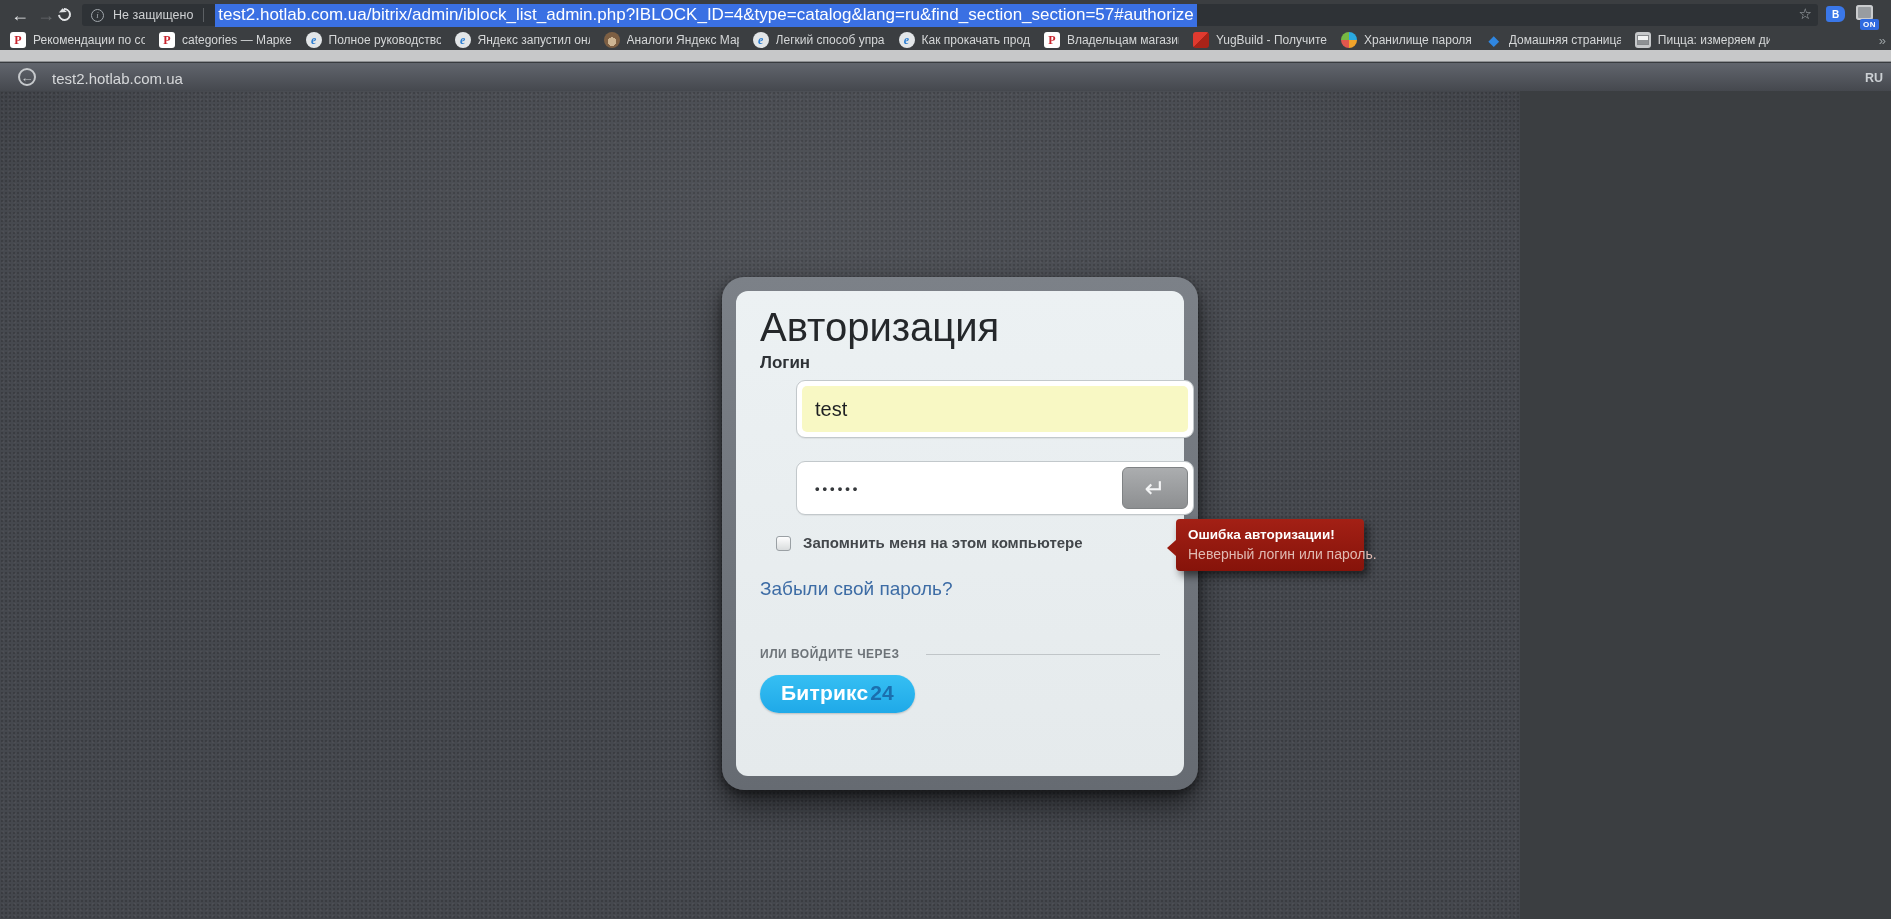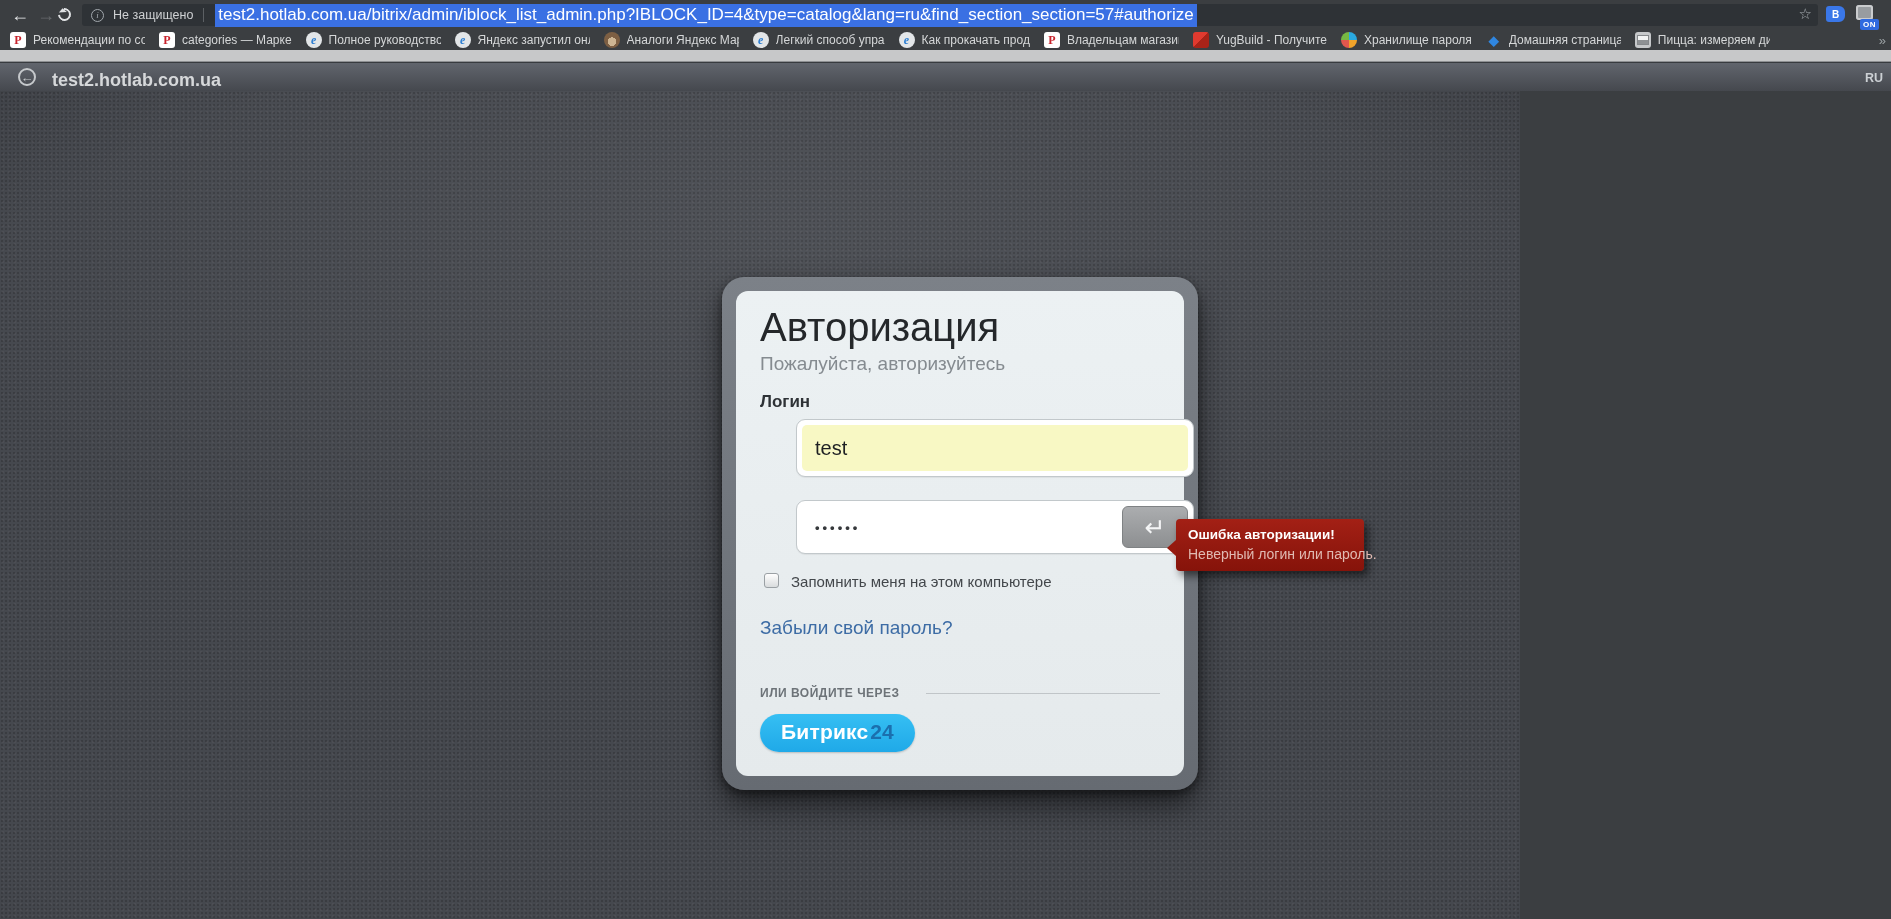--- a/index.html
+++ b/index.html
@@ -54,21 +54,21 @@
                        background:linear-gradient(to bottom,#f2f3f3 0 45%,#8e9194 45% 100%); }
   .bm-label { font-size:12px; color:#d5d7d8; white-space:nowrap; max-width:112px; overflow:hidden; }
   .bm-chevron { position:absolute; right:5px; top:0; height:20px; display:flex; align-items:center; color:#9aa0a3; font-size:13px; cursor:pointer; }
 
   
   .strip { position:absolute; left:0; top:50px; width:1891px; height:12px; background:#c7c8c9; border-bottom:1px solid #8e9093; }
   .site-header { position:absolute; left:0; top:62px; width:1891px; height:29px;
                  background:linear-gradient(#61656d,#45484e); border-top:1px solid #383b3f; }
   .back-circle { position:absolute; left:18px; top:5px; width:18px; height:18px; border:2px solid #c6c9cc; border-radius:50%;
                  color:#c6c9cc; font-size:13px; display:flex; align-items:center; justify-content:center; cursor:pointer; }
-  .hdr-domain { position:absolute; left:52px; top:7px; font-size:18px; font-weight:bold; color:#d6d8da; }
+  .hdr-domain { position:absolute; left:52px; top:7px; font-size:15px; font-weight:normal; color:#d6d8da; }
   .hdr-lang { position:absolute; right:8px; top:8px; font-size:12.5px; font-weight:bold; color:#ccd0d4; cursor:pointer; }
 
   
   .page-body { position:absolute; left:0; top:91px; width:1520px; height:828px; background-color:#45484e;
     background-image:
       radial-gradient(ellipse 1400px 600px at 52% 16%, rgba(255,255,255,0.06), rgba(255,255,255,0) 65%),
       radial-gradient(ellipse 1700px 950px at 50% 55%, rgba(0,0,0,0) 55%, rgba(0,0,0,0.32) 100%),
       radial-gradient(rgba(0,0,0,0.16) 1px, rgba(0,0,0,0) 1.4px),
       radial-gradient(rgba(255,255,255,0.035) 1px, rgba(255,255,255,0) 1.4px);
     background-size:auto,auto,4px 4px,6px 6px; }
@@ -87,21 +87,21 @@
   .login-shell { height:58px; margin-bottom:23px; }
   .pass-shell { height:54px; margin-bottom:19px; }
   .login-input { width:100%; height:100%; border:0; outline:0; border-radius:5px; background:#f8f8c4;
                  font-family:"Liberation Sans",sans-serif; font-size:20px; color:#1e2023; padding:0 13px; }
   .pass-input { width:100%; height:100%; border:0; outline:0; border-radius:5px; background:#fff;
                 font-family:"Liberation Sans",sans-serif; font-size:13px; font-weight:bold; letter-spacing:3px;
                 color:#36393c; padding:0 13px; }
   .enter-btn { position:absolute; right:5px; top:5px; bottom:5px; width:66px; border-radius:6px; border:1px solid #7f8284;
                background:linear-gradient(#abadaf,#8d8f91); display:flex; align-items:center; justify-content:center; cursor:pointer; }
   .enter-btn span { color:#f4f5f6; font-size:25px; line-height:1; }
-  .remember-row { display:flex; align-items:flex-start; margin:0 0 27px 4px; cursor:pointer; }
+  .remember-row { display:flex; align-items:flex-end; margin:0 0 27px 16px; cursor:pointer;font-weight:bold; }
   .checkbox { width:15px; height:15px; border:1px solid #9aa0a4; border-radius:3px;
               background:linear-gradient(#fefefe,#d9dcdd); margin-right:12px; flex:none; }
   .remember-label { font-size:15px; color:#43474b; }
   .forgot-link { font-size:19px; color:#3d6ca5; text-decoration:none; display:inline-block; }
   .social-row { display:flex; align-items:center; margin-top:47px; }
   .or-text { font-size:12px; font-weight:bold; color:#6d7378; letter-spacing:0.5px; white-space:nowrap; }
   .or-line { flex:1; height:1px; background:#c0c5c8; margin-left:26px; }
   .bitrix-btn { display:inline-flex; align-items:center; margin-top:14px; padding:6px 21px 8px 21px; border-radius:20px;
                 background:linear-gradient(#36bff3,#1fa9e8); cursor:pointer; box-shadow:0 1px 2px rgba(0,0,0,0.2); }
   .bitrix-brand { font-size:21px; font-weight:bold; color:#ffffff; letter-spacing:0.2px; }
@@ -198,21 +198,20 @@
     <span class="back-circle">←</span>
     <span class="hdr-domain">test2.hotlab.com.ua</span>
     <span class="hdr-lang">RU</span>
   </div>
 
   <div class="page-body">
 
     <div class="auth-card">
       <div class="auth-inner">
         <div class="auth-title">Авторизация</div>
-        <div class="auth-subtitle">Пожалуйста, авторизуйтесь</div>
 
         <div class="field-label">Логин</div>
         <div class="input-shell login-shell">
           <input class="login-input" type="text" value="test" style="">
         </div>
 
         <div class="input-shell pass-shell">
           <input class="pass-input" type="text" value="••••••" style="">
           <div class="enter-btn">
               <span>↵</span>

